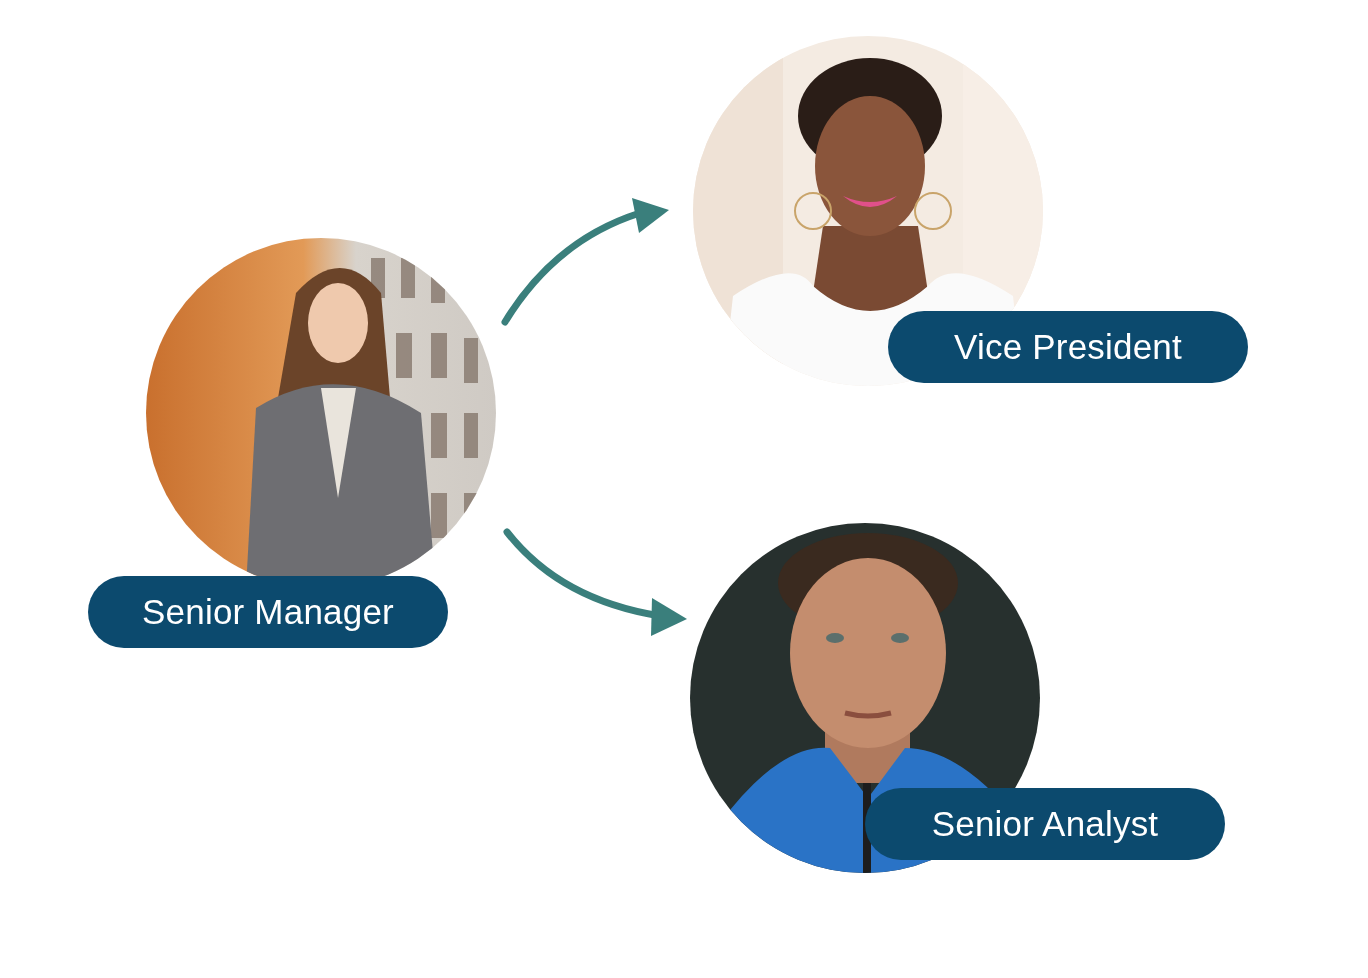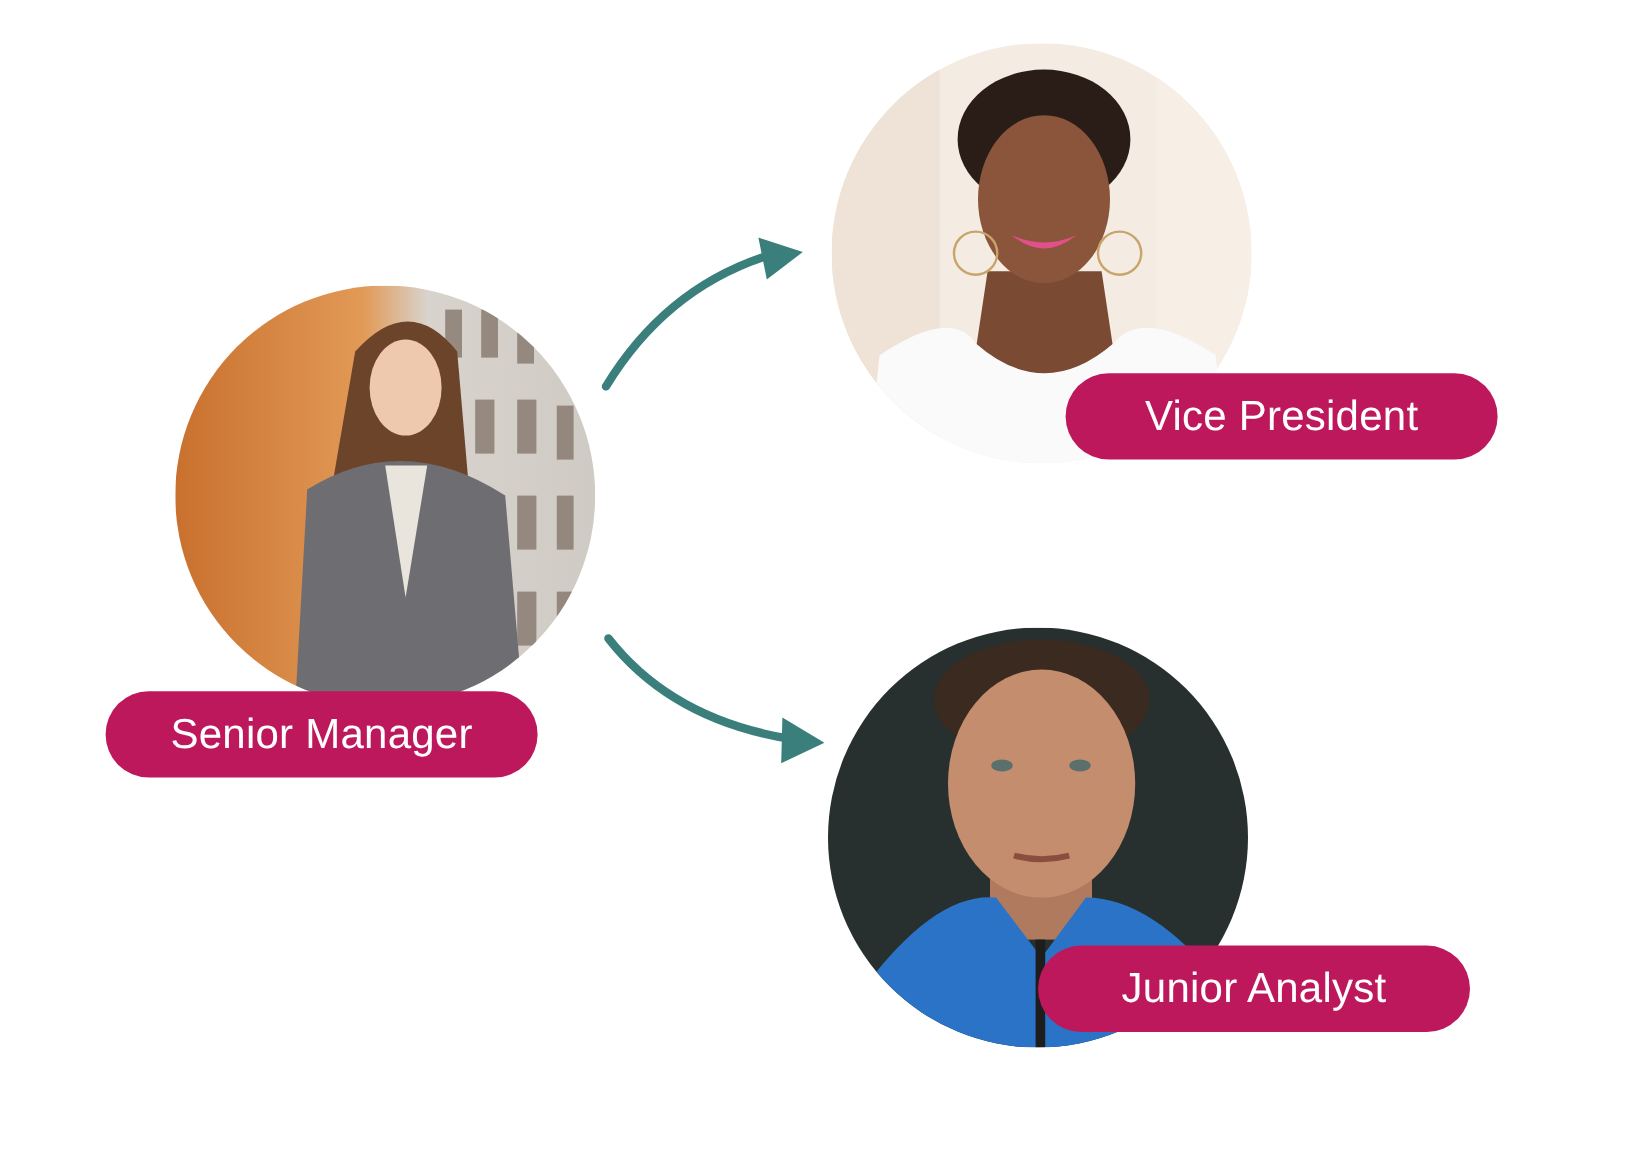--- a/index.html
+++ b/index.html
@@ -14,21 +14,21 @@
   .photo {
     position: absolute;
     border-radius: 50%;
     overflow: hidden;
   }
   .photo svg { width: 100%; height: 100%; display: block; }
   .pill {
     position: absolute;
     height: 72px;
     border-radius: 36px;
-    background: #be185d;
+    background: #0c4a6e;
     color: #ffffff;
     font-size: 35px;
     display: flex;
     align-items: center;
     justify-content: center;
     letter-spacing: 0.2px;
     box-sizing: border-box;
   }
   .arrows { position: absolute; left: 0; top: 0; }
 </style>
@@ -116,14 +116,14 @@
 
       <ellipse cx="178" cy="130" rx="78" ry="95" fill="#c48d6e"></ellipse>
       <ellipse cx="145" cy="115" rx="9" ry="5" fill="#5b6f6c"></ellipse>
       <ellipse cx="210" cy="115" rx="9" ry="5" fill="#5b6f6c"></ellipse>
       <path d="M155 190 Q178 196 201 190" stroke="#8a4e3e" stroke-width="5" fill="none"></path>
 
       <path d="M30 300 Q90 220 140 225 L178 275 L215 225 Q270 225 330 300 L350 350 L0 350 Z" fill="#2a73c6"></path>
       <rect x="173" y="260" width="8" height="90" fill="#1d1d1d"></rect>
     </svg>
   </div>
-  <div class="pill" style="left:865px; top:788px; width:360px;">Junior Analyst</div>
+  <div class="pill" style="left:865px; top:788px; width:360px;">Senior Analyst</div>
 </div>
 
 </body></html>

